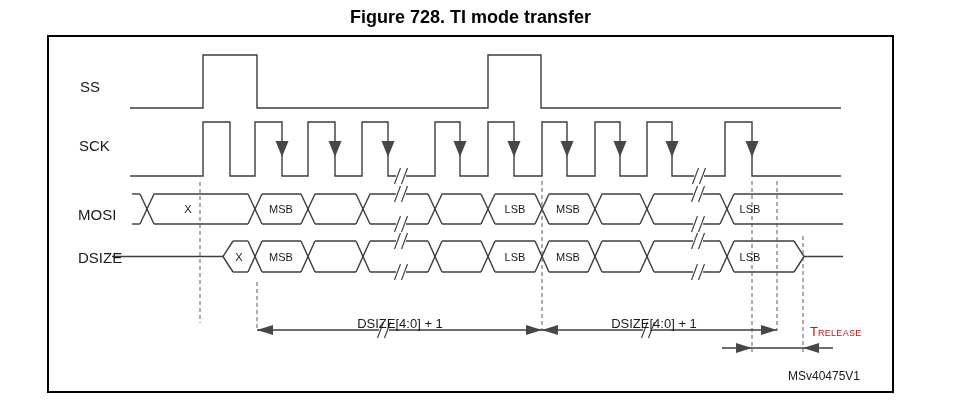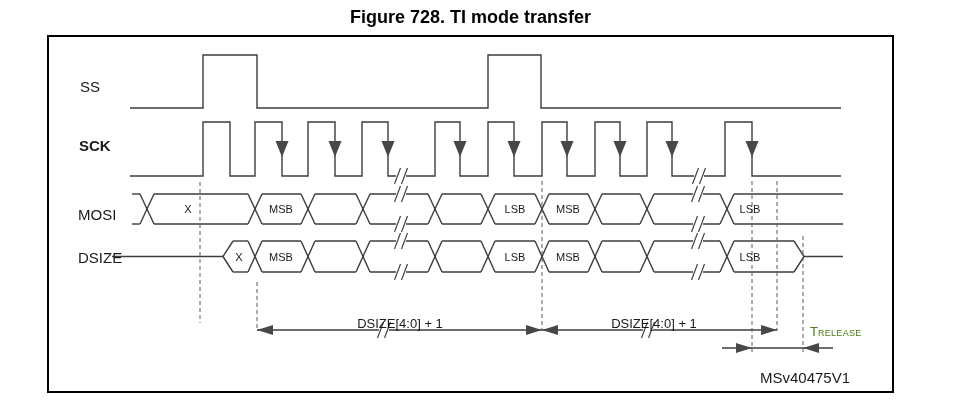--- a/index.html
+++ b/index.html
@@ -3,34 +3,34 @@
 <meta charset="utf-8">
 <style>
   html,body{margin:0;padding:0;background:#ffffff;}
   .canvas{position:relative;width:964px;height:405px;background:#ffffff;
           font-family:"Liberation Sans",sans-serif;overflow:hidden;}
   #wave-svg{position:absolute;left:0;top:0;}
   .title{position:absolute;left:48px;top:7px;width:845px;text-align:center;
          font-size:18px;font-weight:bold;color:#000000;}
   .sig-label{position:absolute;font-size:15px;color:#1a1a1a;text-align:right;}
   .lbl-0{left:80px;top:78px;}
-  .lbl-1{left:79px;top:137px;font-weight:bold;}
+  .lbl-1{left:79px;top:137px;}
   .lbl-2{left:78px;top:206px;}
   .lbl-3{left:78px;top:249px;}
   .cell-label{position:absolute;transform:translate(-50%,-50%);
               font-size:11px;color:#1a1a1a;white-space:nowrap;}
   .dim-label{position:absolute;transform:translate(-50%,-50%);
              font-size:13px;color:#1a1a1a;white-space:nowrap;margin-top:12px;}
   .dim-0{left:400px;top:311px;}
   .dim-1{left:654px;top:311px;}
-  .trel{position:absolute;left:810px;top:322px;color:#4d7c0f;white-space:nowrap;}
+  .trel{position:absolute;left:810px;top:322px;color:#b91c1c;white-space:nowrap;}
   .trel .big{font-size:13px;}
   .trel .small{font-size:9px;letter-spacing:0.3px;}
-  .watermark{position:absolute;left:760px;top:369px;width:128px;text-align:left;
-             font-size:15px;color:#1a1a1a;}
+  .watermark{position:absolute;left:760px;top:369px;width:128px;text-align:center;
+             font-size:12px;color:#1a1a1a;}
 </style>
 </head>
 <body>
 
 <div class="canvas">
   <div class="title">Figure 728. TI mode transfer</div>
 
   <svg id="wave-svg" width="964" height="405">
       <g>
         <rect x="48" y="36" width="845" height="356" fill="none" stroke="#000000" stroke-width="2"></rect>

